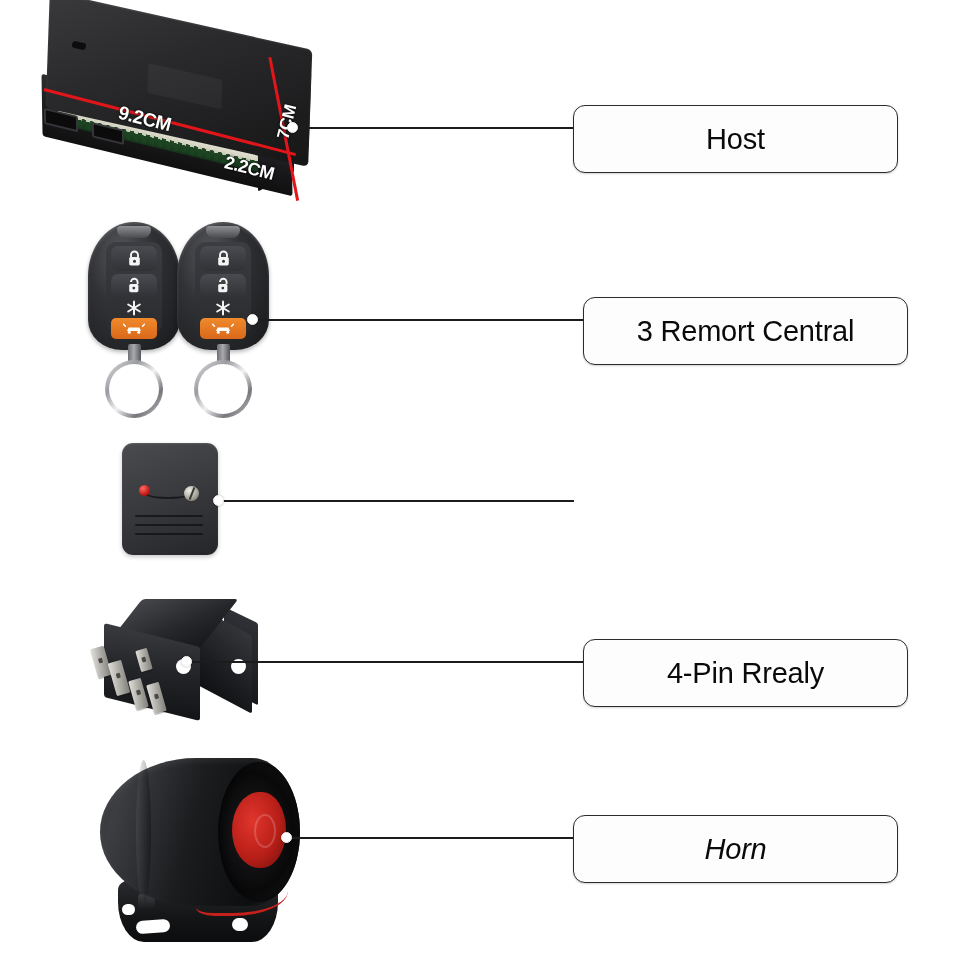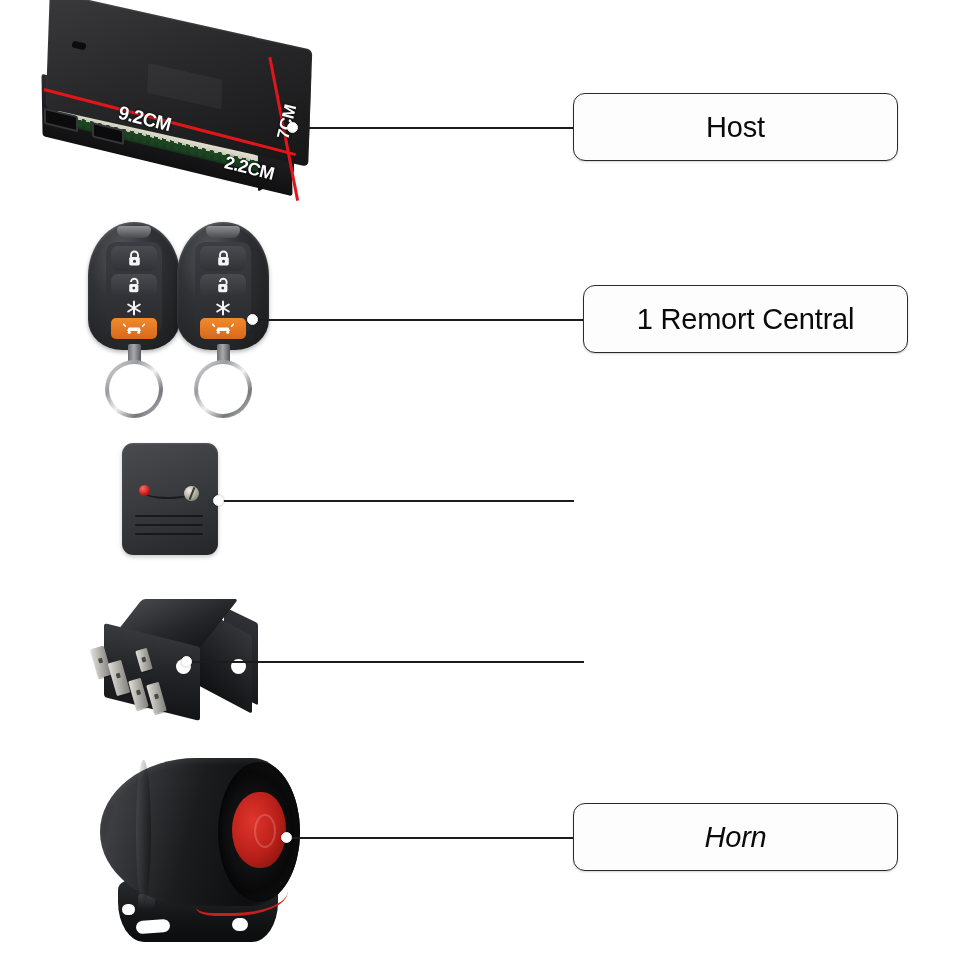--- a/index.html
+++ b/index.html
@@ -23,20 +23,21 @@
   
   .callout-box {
     position: absolute;
     display: flex;
     align-items: center;
     justify-content: center;
     background: #fdfdfd;
     border: 1.6px solid #2b2b2b;
     border-radius: 12px;
     box-shadow: 0 1px 2px rgba(0,0,0,0.18);
+    margin-top: 12px;
   }
   .callout-label {
     font-family: "Liberation Sans", sans-serif;
     font-size: 29px;
     font-weight: 400;
     color: #0a0a0a;
     letter-spacing: -0.2px;
     white-space: nowrap;
   }
 
@@ -524,22 +525,25 @@
   <div class="leader-dot" style="left:181px; top:656px;"></div>
 
   <div class="leader-line" style="left:286px; top:837px; width:288px;"></div>
   <div class="leader-dot" style="left:281px; top:832px;"></div>
 
   <div class="callout-box" style="left:573px; top:93px; width:325px; height:68px;">
     <span class="callout-label">Host</span>
   </div>
 
   <div class="callout-box" style="left:583px; top:285px; width:325px; height:68px;">
-    <span class="callout-label">1 Remort Central</span>
-  </div>
-
-
+    <span class="callout-label">3 Remort Central</span>
+  </div>
+
+
+  <div class="callout-box" style="left:583px; top:627px; width:325px; height:68px;">
+    <span class="callout-label">4-Pin Rrealy</span>
+  </div>
 
   <div class="callout-box" style="left:573px; top:803px; width:325px; height:68px;font-style:italic;">
     <span class="callout-label">Horn</span>
   </div>
 
 </div>
 
 </body></html>

